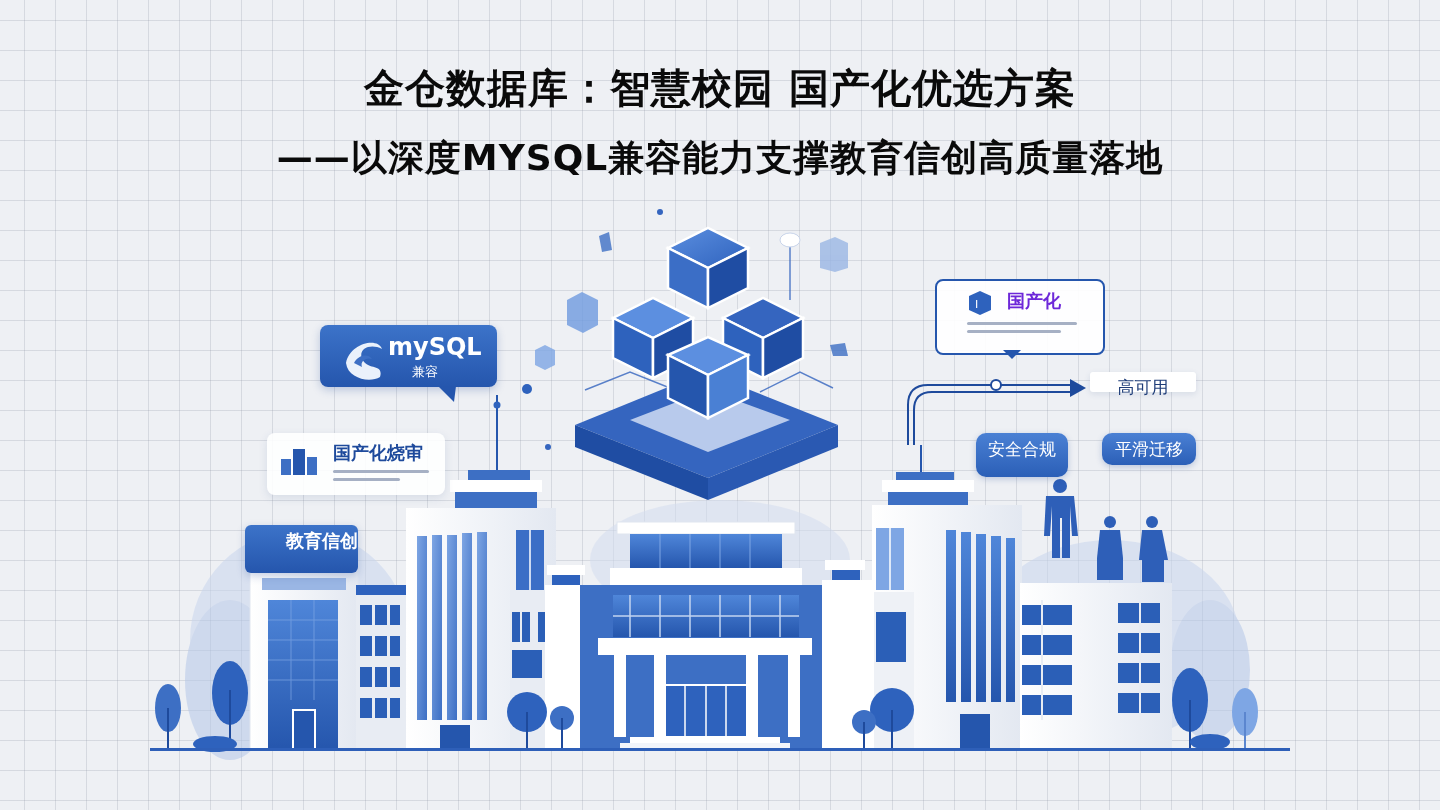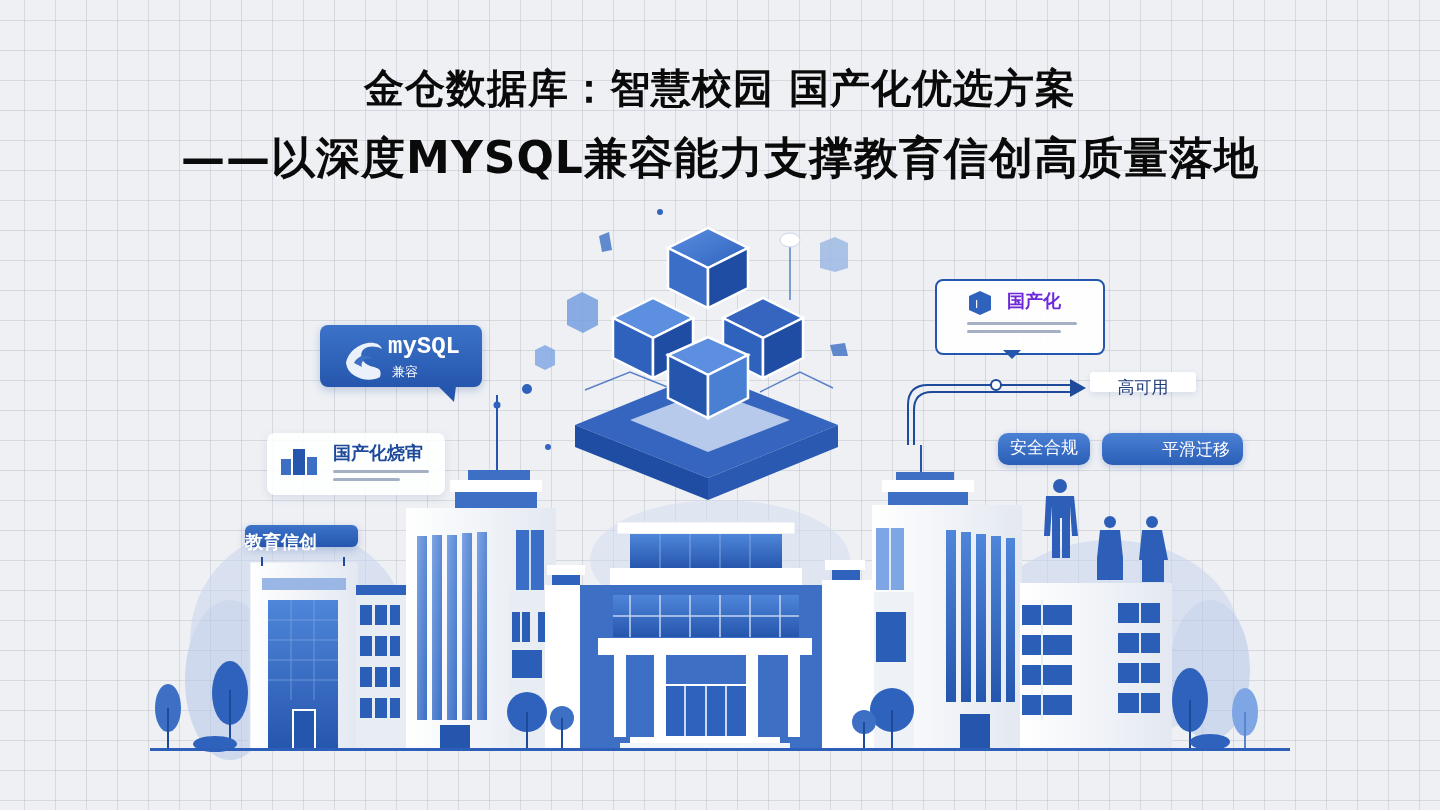--- a/index.html
+++ b/index.html
@@ -7,21 +7,21 @@
     background-color:#eef0f4;
     background-image:
       linear-gradient(to right, rgba(150,158,172,0.28) 1px, transparent 1px),
       linear-gradient(to bottom, rgba(150,158,172,0.28) 1px, transparent 1px);
     background-size:31px 30px;
     background-position:24px 20px;
     font-family:"DejaVu Sans","Liberation Sans",sans-serif;}
   .abs{position:absolute;}
   .title{left:0;width:1440px;text-align:center;color:#0a0a0a;font-weight:bold;letter-spacing:1px;}
   .t1{top:58px;font-size:40px;line-height:60px;}
-  .t2{top:128px;font-size:44px;line-height:60px;}
+  .t2{top:128px;font-size:36px;line-height:60px;}
   .bubble-blue{background:linear-gradient(180deg,#3c73c9,#2556ad);border-radius:8px;color:#fff;box-shadow:0 3px 8px rgba(30,70,150,0.25);}
   .pill{background:linear-gradient(180deg,#4a80d4,#2b5fb7);color:#fff;border-radius:10px;font-size:17px;text-align:center;line-height:32px;box-shadow:0 2px 6px rgba(30,70,150,0.25);}
   .card-white{background:rgba(255,255,255,0.88);border-radius:8px;box-shadow:0 3px 10px rgba(40,70,130,0.12);}
   .tiny-lines div{height:3px;background:#a6b0c4;margin:5px 0;border-radius:2px;}
   svg{display:block;}
 </style>
 </head>
 <body>
 
 <div class="abs title t1">金仓数据库：智慧校园 国产化优选方案</div>
@@ -296,27 +296,27 @@
   </g>
 
   <g stroke="#1e4a9c" stroke-width="2" fill="none">
     <path d="M908 445 V405 Q908 385 928 385 H1075"></path>
     <path d="M914 445 V410 Q914 392 932 392 H1075"></path>
   </g>
   <polygon points="1070,379 1086,388 1070,397" fill="#1e4a9c"></polygon>
   <circle cx="996" cy="385" r="5" fill="#fff" stroke="#1e4a9c" stroke-width="2"></circle>
 </svg>
 
-<div class="abs bubble-blue" style="left:320px;top:325px;width:162px;height:62px;font-family:Liberation Mono, monospace;">
+<div class="abs bubble-blue" style="left:320px;top:325px;width:177px;height:62px;">
   <svg class="abs" style="left:20px;top:8px" width="48" height="48">
     <path d="M6 30 C10 10 38 4 42 16 C30 10 18 16 22 26 C28 38 44 30 40 44 C30 50 8 46 6 30 Z" fill="#eaf1fb"></path>
     <path d="M14 30 C18 22 28 20 32 26 C26 24 20 28 22 34 Z" fill="#3d6fc4"></path>
   </svg>
   <div class="abs" style="left:68px;top:8px;font-size:24px;font-weight:bold;color:#fff;">mySQL</div>
-  <div class="abs" style="left:72px;top:38px;font-size:13px;color:#fff;">兼容</div>
+  <div class="abs" style="left:92px;top:38px;font-size:13px;color:#fff;">兼容</div>
 </div>
 <svg class="abs" style="left:438px;top:386px" width="20" height="18">
     <polygon points="0,0 18,0 16,16" fill="#2556ad"></polygon>
   </svg>
 
 <div class="abs card-white" style="left:267px;top:433px;width:178px;height:62px;">
   <svg class="abs" style="left:14px;top:14px" width="36" height="30">
     <rect x="0" y="12" width="10" height="16" fill="#3d6fc4"></rect>
     <rect x="12" y="2" width="12" height="26" fill="#2556ad"></rect>
     <rect x="26" y="10" width="10" height="18" fill="#3d6fc4"></rect>
@@ -338,16 +338,16 @@
       <div></div>
       <div style="width:85%"></div>
     </div>
 </div>
 <svg class="abs" style="left:1003px;top:350px" width="18" height="10">
     <polygon points="0,0 18,0 9,9" fill="#2556ad"></polygon>
   </svg>
 
 <div class="abs" style="left:1090px;top:372px;width:106px;height:20px;background:#fff;border-radius:3px;box-shadow:0 2px 6px rgba(40,70,130,0.12);text-align:center;line-height:30px;font-size:17px;color:#1e3c78;">高可用</div>
 
-<div class="abs pill" style="left:998px;top:433px;width:92px;height:32px;font-family:Liberation Mono, monospace;">安全合规</div>
-<div class="abs pill" style="left:1102px;top:433px;width:94px;height:32px;padding-left:47px;">平滑迁移</div>
-
-<div class="abs bubble-blue" style="left:245px;top:525px;width:113px;height:22px;text-align:left;line-height:34px;font-size:18px;font-weight:bold;border-radius:6px;">教育信创</div>
+<div class="abs pill" style="left:976px;top:433px;width:92px;height:44px;">安全合规</div>
+<div class="abs pill" style="left:1102px;top:433px;width:94px;height:32px;">平滑迁移</div>
+
+<div class="abs bubble-blue" style="left:245px;top:525px;width:113px;height:48px;text-align:right;line-height:34px;font-size:18px;font-weight:bold;border-radius:6px;font-family:Liberation Mono, monospace;">教育信创</div>
 
 </body></html>

